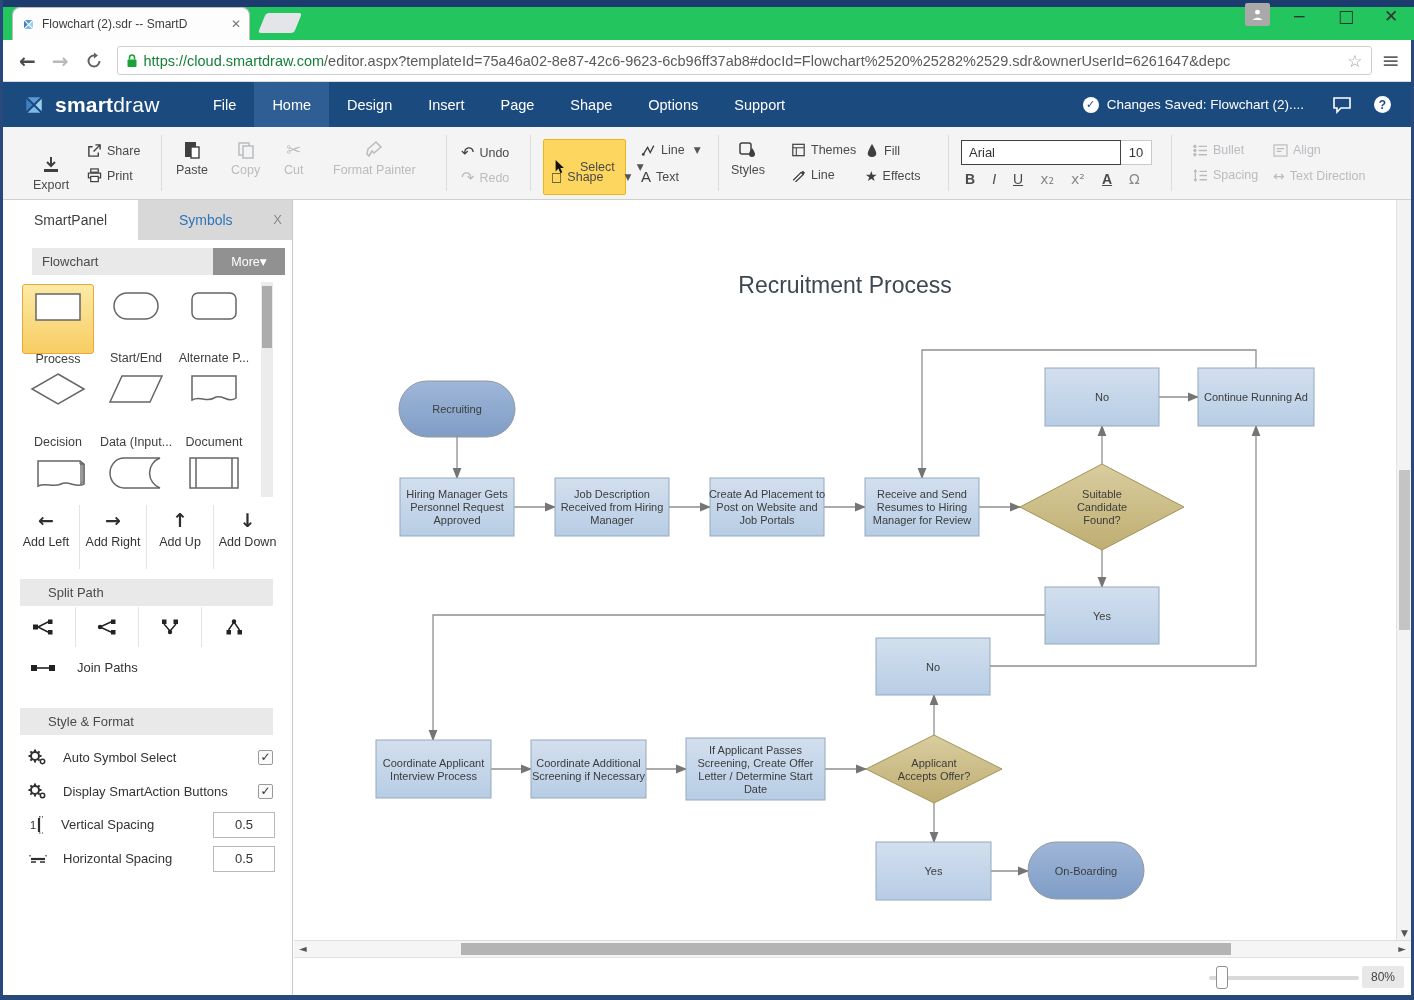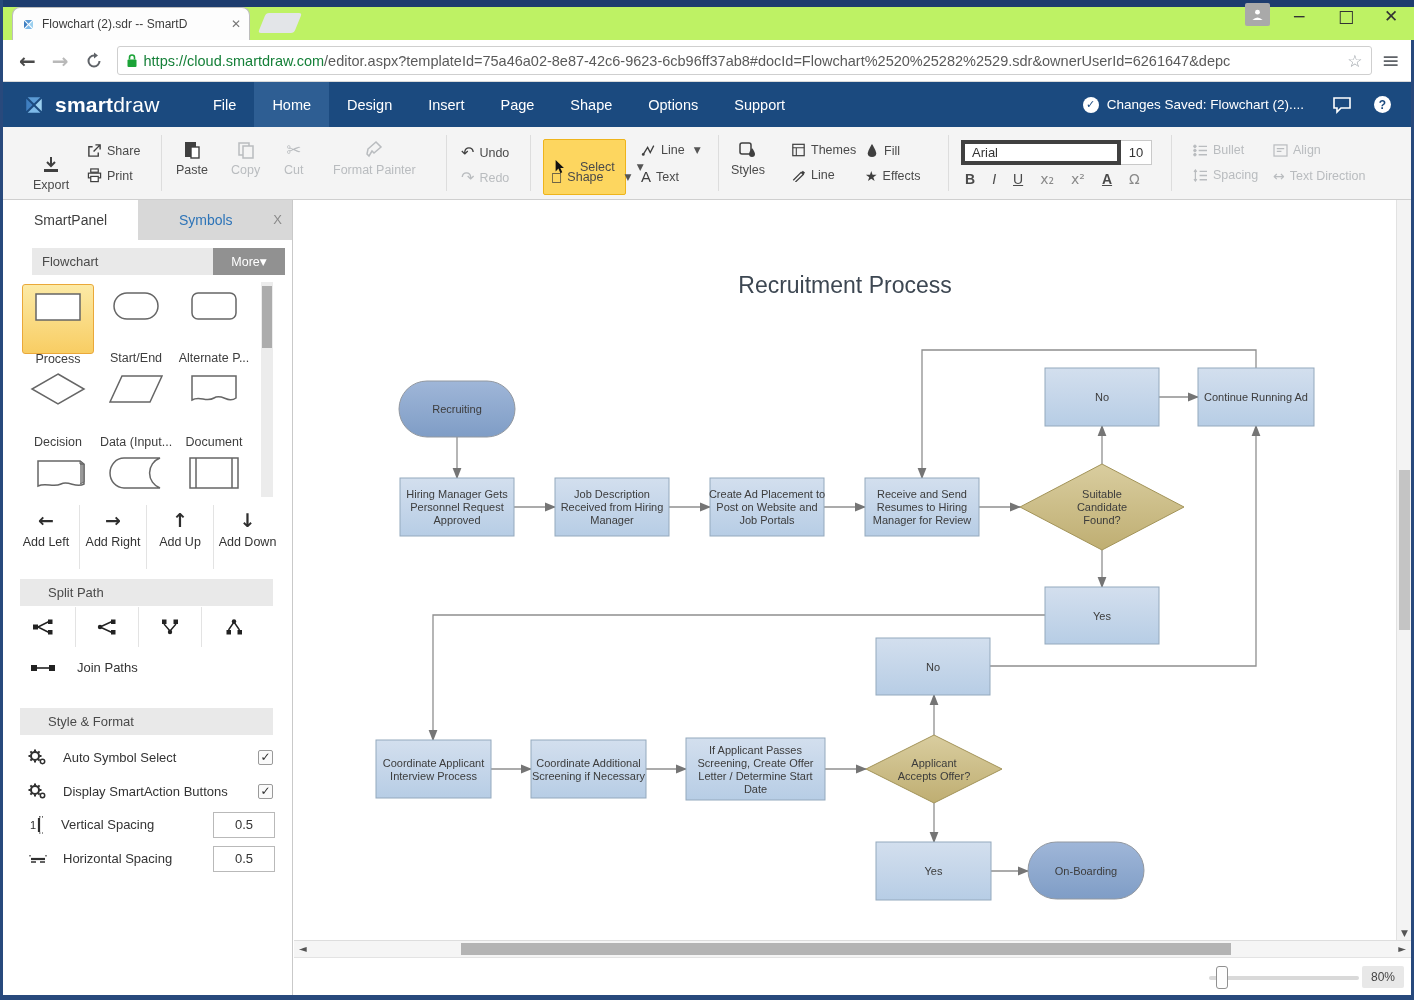--- a/index.html
+++ b/index.html
@@ -6,21 +6,21 @@
   body { font-family:"Liberation Sans", sans-serif; background:#fff; }
   #app { position:relative; width:1414px; height:1000px; overflow:hidden; background:#fff; }
   .icon { font-family:"DejaVu Sans", sans-serif; }
 
   
   .win-border-left  { position:absolute; left:0; top:0; width:3px; height:1000px; background:#28497c; z-index:60; }
   .win-border-right { position:absolute; right:0; top:40px; width:3px; height:960px; background:#28497c; z-index:60; }
   .win-border-bottom{ position:absolute; left:0; top:995px; width:1414px; height:5px; background:#28497c; z-index:60; }
 
   
-  .titlebar { position:absolute; left:0; top:0; width:1414px; height:40px; background:#bef264; }
+  .titlebar { position:absolute; left:0; top:0; width:1414px; height:40px; background:#22c55e; }
   .titlebar-strip { position:absolute; left:0; top:0; width:1414px; height:7px; background:#1d3c6e; }
   .tab { position:absolute; left:12px; top:7px; width:238px; height:33px; background:#fdfdfd;
          border:1px solid #bdbdbd; border-bottom:none; border-radius:8px 8px 0 0;
          display:flex; align-items:center; padding:0 8px; gap:6px; }
   .tab-title { font-size:12px; color:#3c3c3c; white-space:nowrap; overflow:hidden; width:168px; }
   .tab-close { font-size:12px; color:#777; margin-left:auto; cursor:default; }
   .newtab-btn { position:absolute; left:262px; top:13px; width:36px; height:20px; background:#e3e5e8;
                 border-radius:3px; transform:skewX(-22deg); }
   .profile-btn { position:absolute; left:1245px; top:3px; width:25px; height:23px; background:#a9a9a9;
                  border-radius:2px; display:flex; align-items:center; justify-content:center; }
@@ -57,21 +57,21 @@
   .toolbar { position:absolute; left:3px; top:127px; width:1408px; height:73px; background:#f4f4f4;
              border-bottom:1px solid #cfcfcf; font-size:12.5px; color:#4a4a4a; }
   .tb-div { position:absolute; top:8px; width:1px; height:56px; background:#ddd; }
   .tb-stack { position:absolute; display:flex; flex-direction:column; align-items:center; gap:3px; }
   .tb-row { position:absolute; display:flex; align-items:center; gap:5px; white-space:nowrap; }
   .disabled, .disabled svg { color:#b9bcbf !important; stroke:#b9bcbf; }
   .tb-caret { font-size:9px; color:#555; }
   .select-btn { display:flex; align-items:center; gap:14px; background:#fdd65f; border:1px solid #eeb41c;
                 border-radius:2px; padding:20px 10px; }
   .fmt-glyph { font-size:14px; color:#4a4a4a; }
-  .font-input { width:160px; height:25px; border:4px solid #404040; font-size:13px; padding:0 7px;
+  .font-input { width:160px; height:25px; border:1px solid #404040; font-size:13px; padding:0 7px;
                 font-family:"Liberation Sans",sans-serif; color:#333; }
   .size-input { width:31px; height:25px; border:1px solid #c9c9c9; border-left:none; font-size:13px;
                 text-align:center; font-family:"Liberation Sans",sans-serif; color:#333; }
 
   
   .panel { position:absolute; left:3px; top:200px; width:290px; height:795px; background:#fff;
            border-right:1px solid #c9c9c9; }
   .panel-tabs { position:absolute; left:0; top:0; width:100%; height:40px; background:#d8d8d8; display:flex; }
   .panel-tab { width:142px; display:flex; align-items:center; justify-content:center; font-size:14px; color:#2d74b8; }
   .panel-tab.active { background:#fff; color:#3f3f3f; }

